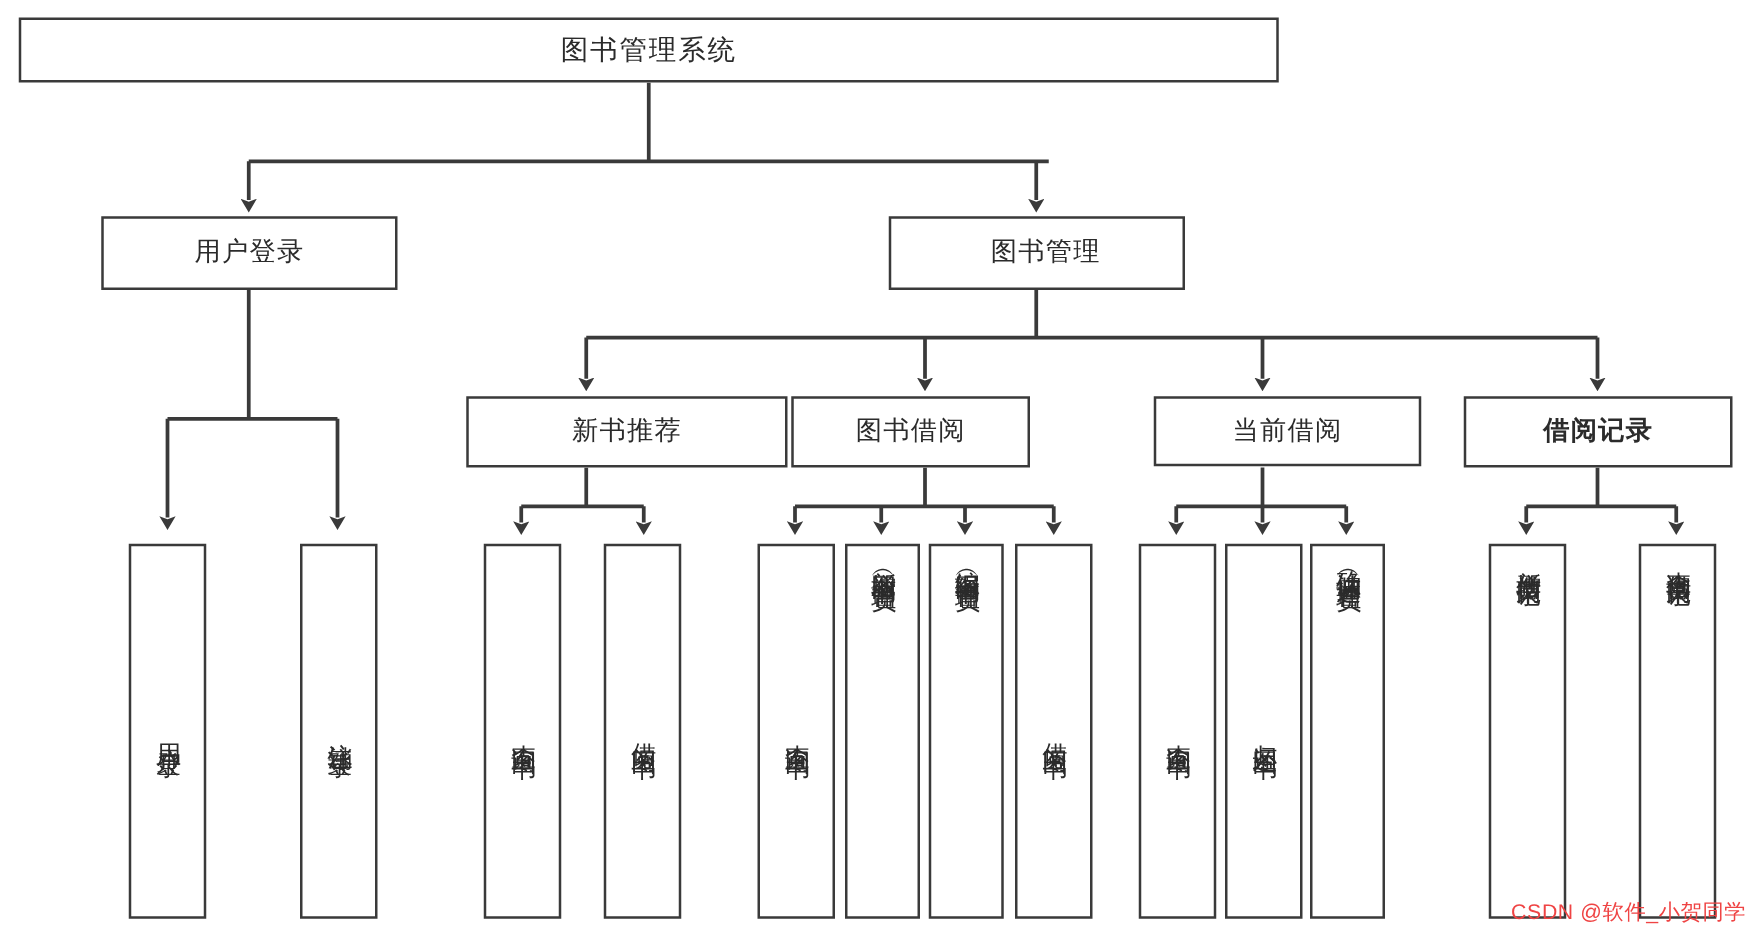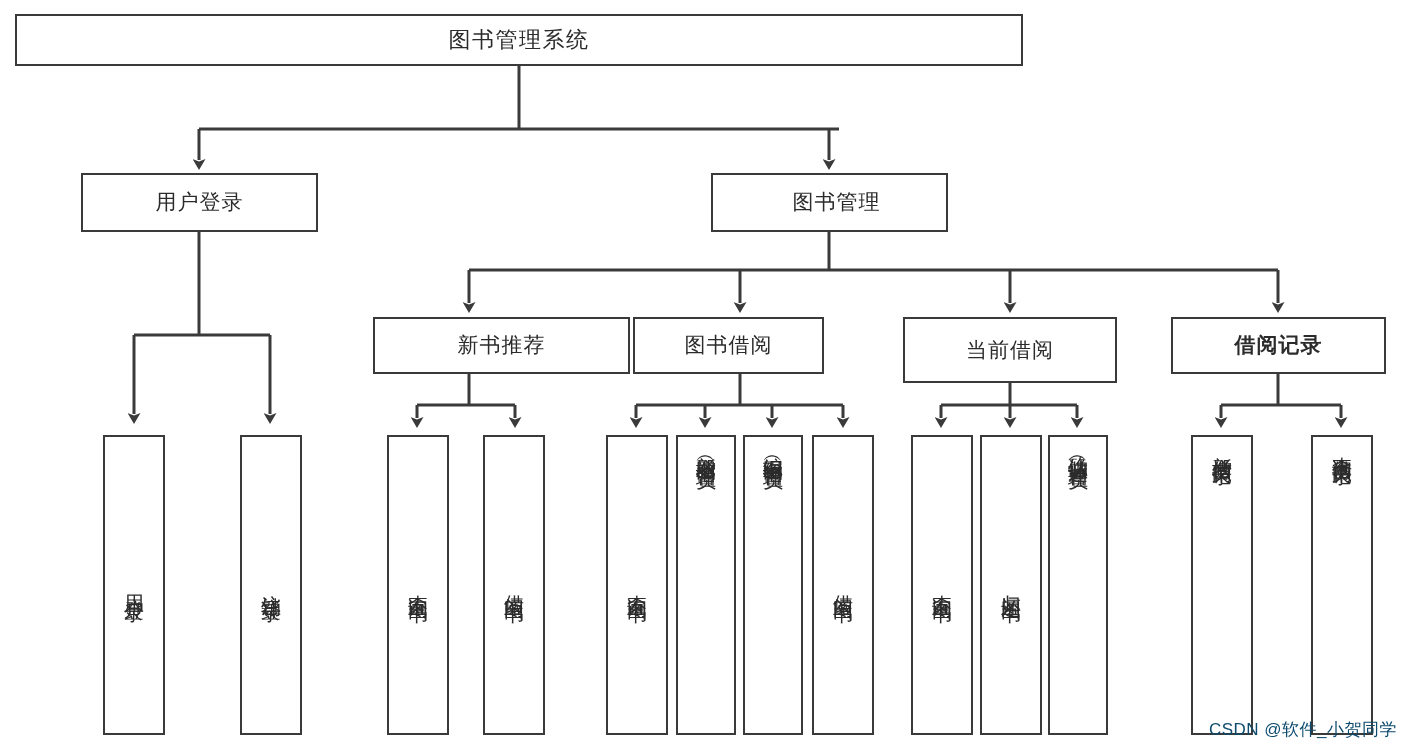--- a/index.html
+++ b/index.html
@@ -67,21 +67,21 @@
   }
   .v-node.center {
     align-items: center;
     padding-top: 0;
   }
   #watermark {
     position: absolute;
     right: 8px;
     bottom: 6px;
     font-size: 17px;
-    color: #0c4a6e;
+    color: #ef4444;
     letter-spacing: 0.5px;
     white-space: nowrap;
   }
 </style>
 </head>
 <body>
 
 <div id="canvas">
 
   <svg id="wires" viewBox="0 0 1405 747">
@@ -148,21 +148,21 @@
   </div>
 
   <div class="node h-node" style="left:361px; top:317px; width:257px; height:57px;margin-left:12px;">
     <span class="lbl">新书推荐</span>
   </div>
 
   <div class="node h-node" style="left:633px; top:317px; width:191px; height:57px;">
     <span class="lbl">图书借阅</span>
   </div>
 
-  <div class="node h-node" style="left:903px; top:317px; width:214px; height:66px;">
+  <div class="node h-node" style="left:923px; top:317px; width:214px; height:56px;">
     <span class="lbl">当前借阅</span>
   </div>
 
   <div class="node h-node" style="left:1171px; top:317px; width:215px; height:57px;font-weight:bold;">
     <span class="lbl">借阅记录</span>
   </div>
 
   <div class="node v-node center" style="left:103px; top:435px; width:62px; height:300px;">
     <span class="lbl">用户登录</span>
   </div>

